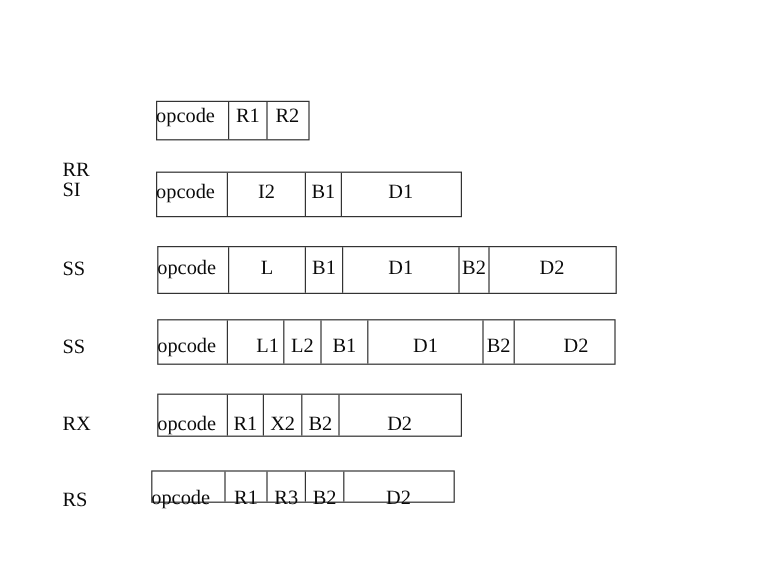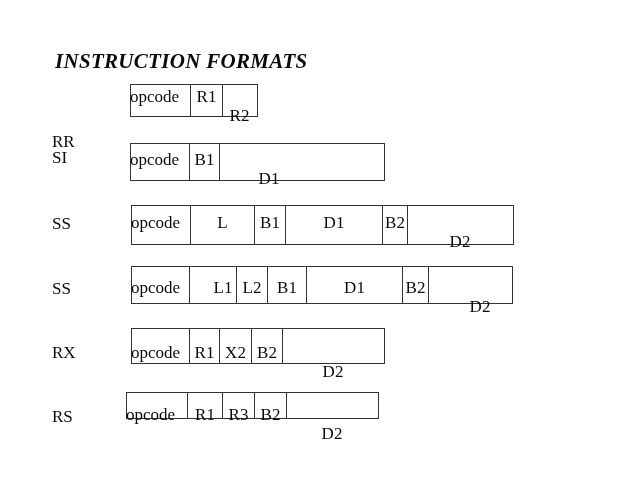--- a/index.html
+++ b/index.html
@@ -18,21 +18,21 @@
     position:absolute;left:55px;top:49px;
     font-size:21px;font-weight:bold;font-style:italic;color:#0a0a0a;
     white-space:nowrap;letter-spacing:0.3px;
   }
   .row-label{
     position:absolute;left:52px;
     font-size:17px;color:#0a0a0a;white-space:nowrap;
   }
   .fmt-box{
     position:absolute;display:flex;
-    border:1px solid #333;background:transparent;
+    border:1px solid #333;background:transparent;align-items:flex-end;
   }
   .fmt-cell{
     box-sizing:border-box;flex:none;height:100%;
     border-right:1px solid #333;
     text-align:center;font-size:17px;line-height:17px;color:#0a0a0a;
     overflow:visible;white-space:nowrap;
   }
   .fmt-cell:last-child{border-right:none;margin-top:19px;}
   .fmt-cell.opcode{text-align:left;padding-left:0;margin-left:-1px;}
   
@@ -54,32 +54,32 @@
   #box-ss1 .c0{width:60px;} #box-ss1 .c1{width:64px;} #box-ss1 .c2{width:31px;} #box-ss1 .c3{width:97px;} #box-ss1 .c4{width:25px;} #box-ss1 .c5{width:104px;}
   #box-ss2 .c0{width:59px;} #box-ss2 .c1{width:27px;margin-left:20px;} #box-ss2 .c2{width:31px;} #box-ss2 .c3{width:39px;} #box-ss2 .c4{width:96px;} #box-ss2 .c5{width:26px;} #box-ss2 .c6{width:102px;}
   #box-rx  .c0{width:59px;} #box-rx  .c1{width:30px;} #box-rx  .c2{width:32px;} #box-rx  .c3{width:31px;} #box-rx  .c4{width:100px;}
   #box-rs  .c0{width:62px;} #box-rs  .c1{width:35px;} #box-rs  .c2{width:32px;} #box-rs  .c3{width:32px;} #box-rs  .c4{width:90px;}
 </style>
 </head>
 <body>
 
 <div class="slide">
 
-  <div class="section-heading">INSTRUCTION FORMATS</div>
 
   <div class="row-label" id="label-rr">RR</div>
   <div class="fmt-box" id="box-rr">
     <div class="fmt-cell opcode c0">opcode</div>
     <div class="fmt-cell c1">R1</div>
     <div class="fmt-cell c2">R2</div>
   </div>
 
   <div class="row-label" id="label-si">SI</div>
   <div class="fmt-box" id="box-si">
     <div class="fmt-cell opcode c0">opcode</div>
+    <div class="fmt-cell c1">I2</div>
     <div class="fmt-cell c2">B1</div>
     <div class="fmt-cell c3">D1</div>
   </div>
 
   <div class="row-label" id="label-ss1">SS</div>
   <div class="fmt-box" id="box-ss1">
     <div class="fmt-cell opcode c0">opcode</div>
     <div class="fmt-cell c1">L</div>
     <div class="fmt-cell c2">B1</div>
     <div class="fmt-cell c3">D1</div>

